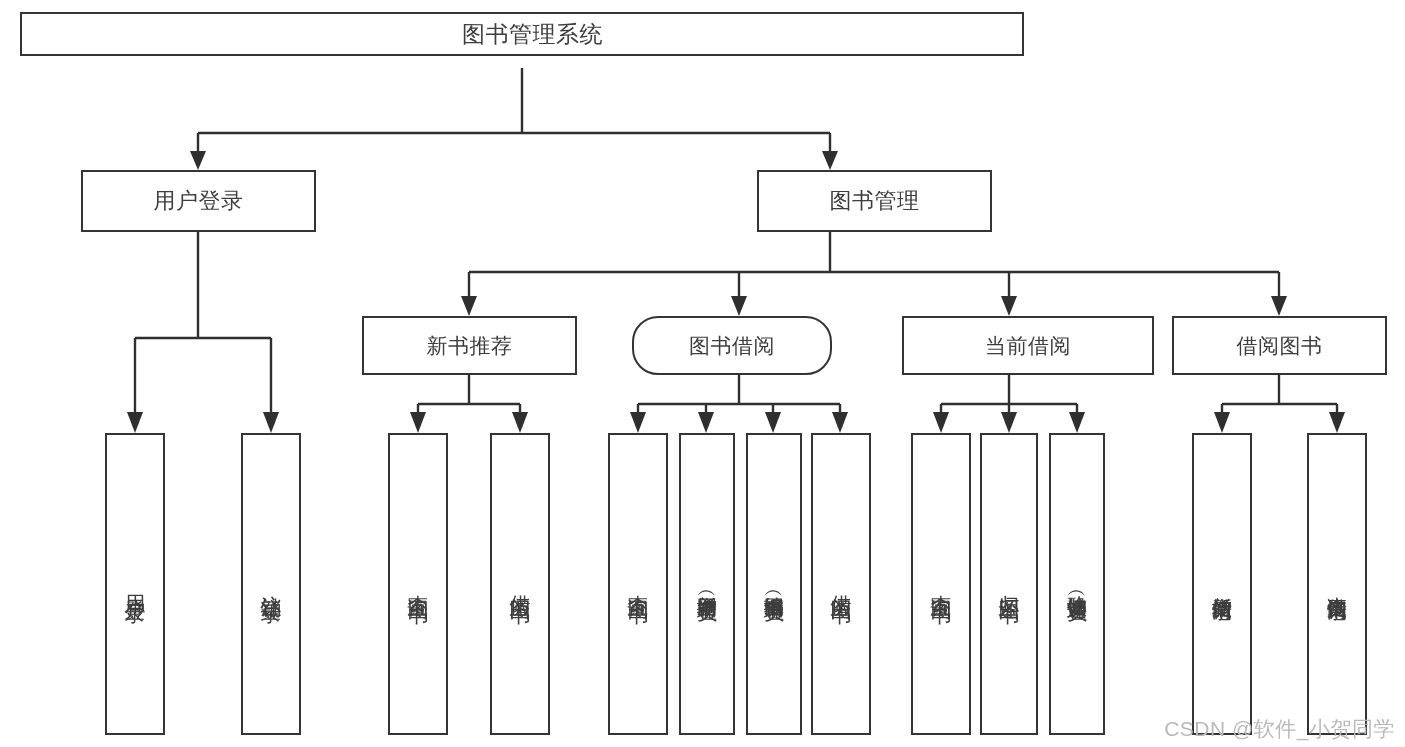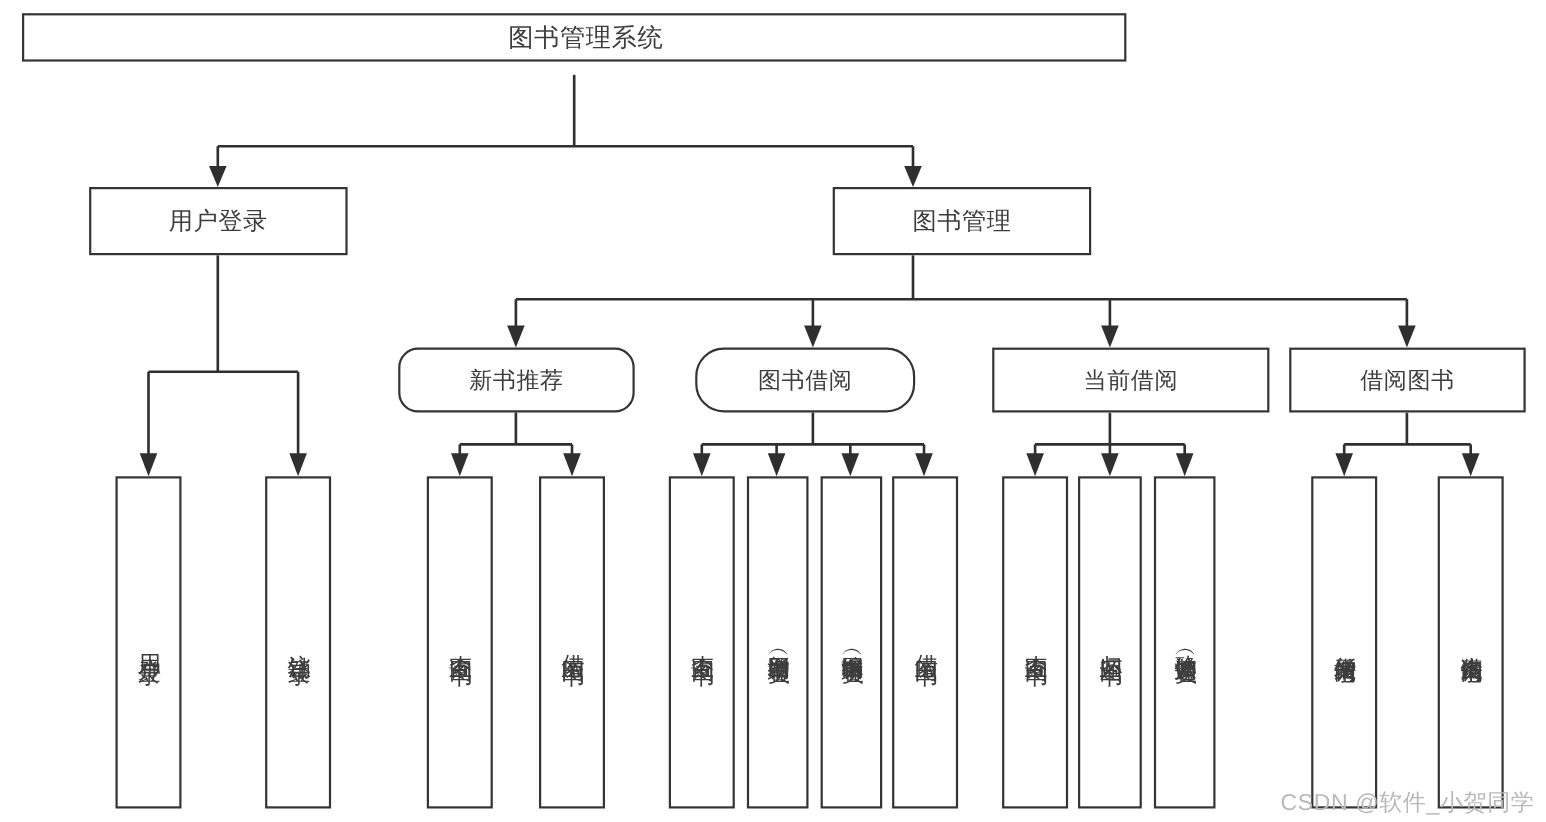--- a/index.html
+++ b/index.html
@@ -167,21 +167,21 @@
     <span class="node-label">图书管理系统</span>
   </div>
 
   <div class="node level2" style="left:81px; top:170px; width:235px; height:62px;">
     <span class="node-label">用户登录</span>
   </div>
   <div class="node level2" style="left:712px; top:170px; width:235px; height:62px;margin-left:45px;">
     <span class="node-label">图书管理</span>
   </div>
 
-  <div class="node level3" style="left:362px; top:316px; width:215px; height:59px;border-radius:18px;">
+  <div class="node level3" style="left:362px; top:316px; width:215px; height:59px;">
     <span class="node-label">新书推荐</span>
   </div>
   <div class="node level3" style="left:632px; top:316px; width:200px; height:59px;border-radius:26px;">
     <span class="node-label">图书借阅</span>
   </div>
   <div class="node level3" style="left:902px; top:316px; width:252px; height:59px;">
     <span class="node-label">当前借阅</span>
   </div>
   <div class="node level3" style="left:1172px; top:316px; width:215px; height:59px;">
     <span class="node-label">借阅图书</span>

